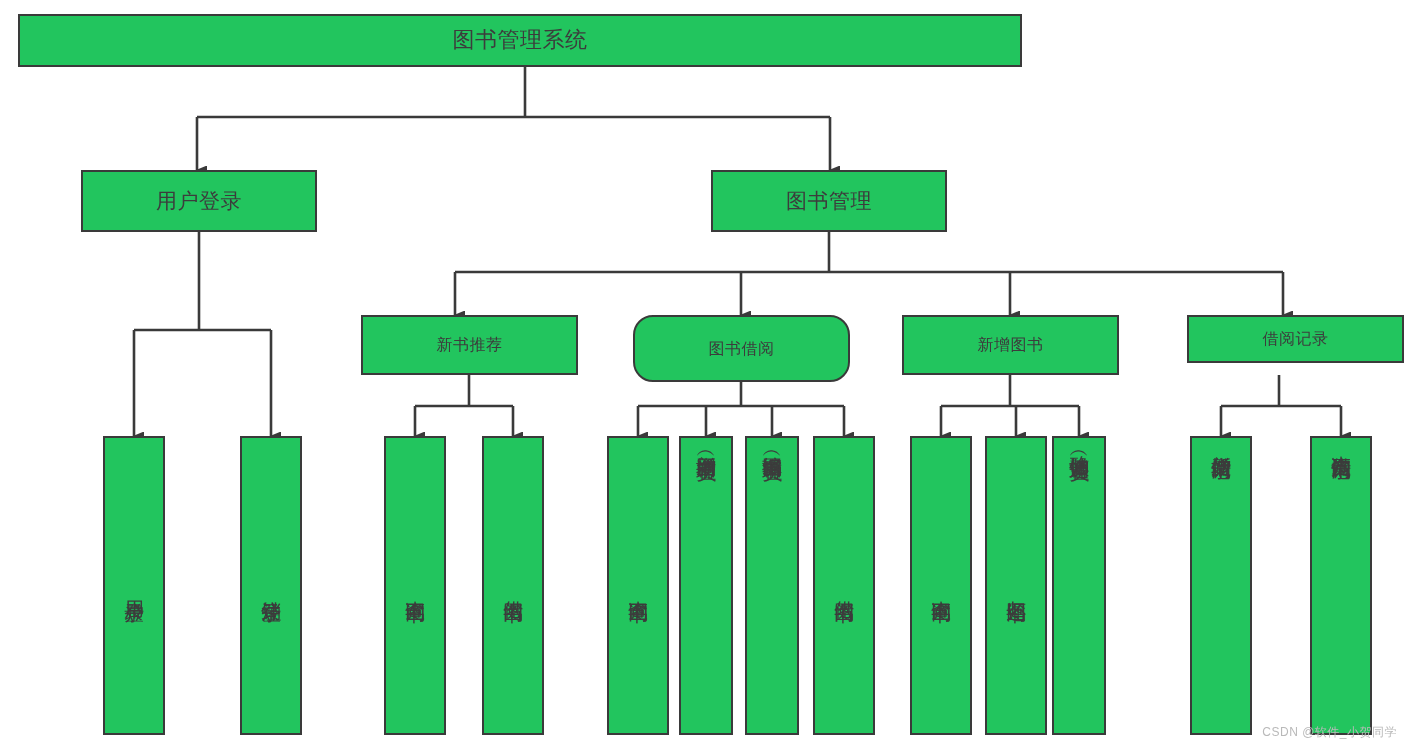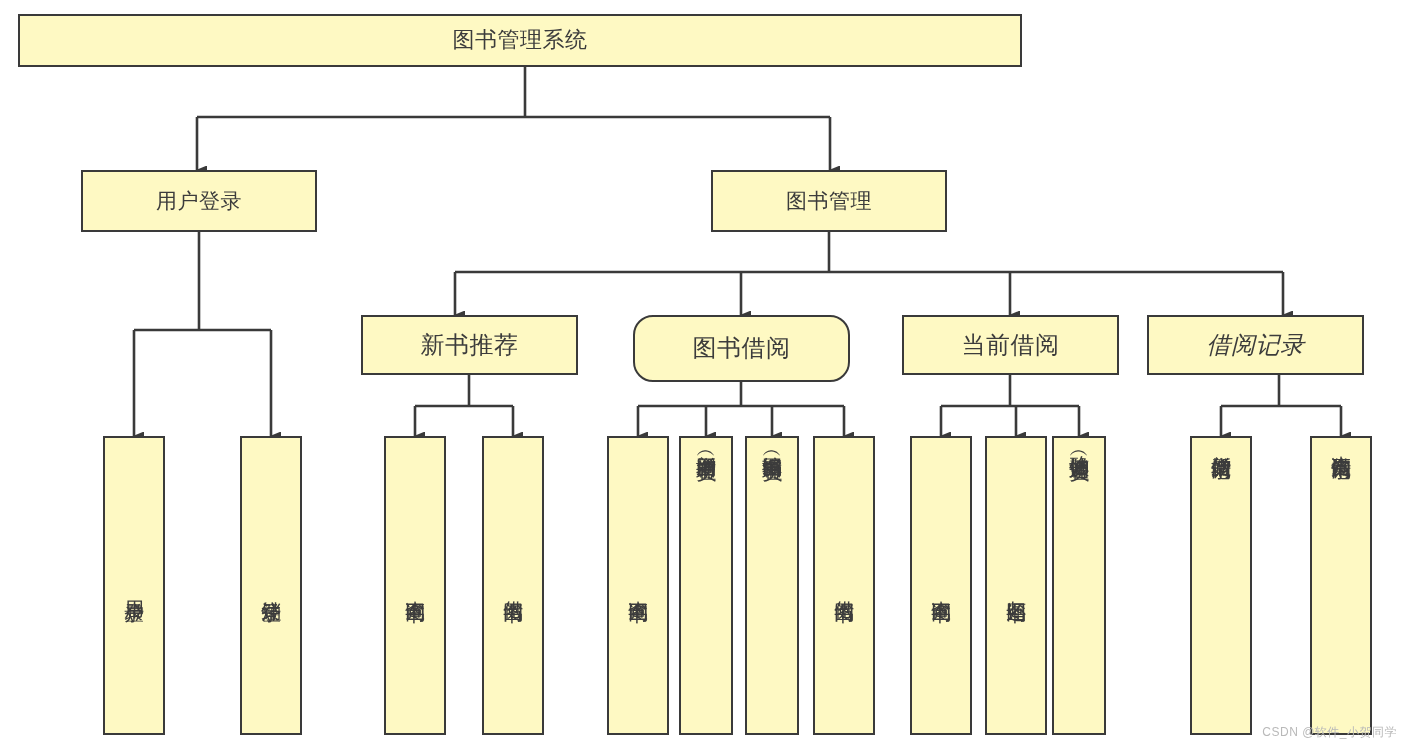--- a/index.html
+++ b/index.html
@@ -23,37 +23,37 @@
     position: absolute;
     left: 0;
     top: 0;
     width: 1405px;
     height: 747px;
   }
   .node {
     position: absolute;
     box-sizing: border-box;
     border: 2px solid #3a3a3a;
-    background: #fef9c3;
+    background: #22c55e;
     color: #3c3c3c;
     display: flex;
     align-items: center;
     justify-content: center;
     z-index: 2;
   }
   .node .label {
     font-size: 21px;
     line-height: 1.12;
     letter-spacing: 0.5px;
     white-space: nowrap;
     color: #3c3c3c;
   }
   .node.level-root .label { font-size: 22px; }
   .node.level-2 .label { font-size: 21px; }
-  .node.level-3 .label { font-size: 24px; text-align: center; }
+  .node.level-3 .label { font-size: 16px; text-align: center; }
   .node.leaf {
     align-items: flex-start;
     padding-top: 2px;
   }
   .node.leaf .label {
     writing-mode: vertical-rl;
     text-orientation: upright;
     font-size: 20px;
     line-height: 1.18;
     letter-spacing: 1px;
@@ -133,23 +133,23 @@
       <div class="node level-2" style="left: 711px; top: 170px; width: 236px; height: 62px; justify-content: center;">
         <span class="label">图书管理</span>
       </div>
       <div class="node level-3" style="left: 361px; top: 315px; width: 217px; height: 60px;">
         <span class="label">新书推荐</span>
       </div>
       <div class="node level-3" style="left: 633px; top: 315px; width: 217px; height: 67px; border-radius: 20px;">
         <span class="label">图书借阅</span>
       </div>
       <div class="node level-3" style="left: 902px; top: 315px; width: 217px; height: 60px;">
-        <span class="label">当前借阅</span>
+        <span class="label">新增图书</span>
       </div>
-      <div class="node level-3" style="left: 1147px; top: 315px; width: 217px; height: 60px; font-style: italic;">
+      <div class="node level-3" style="left: 1187px; top: 315px; width: 217px; height: 48px;">
         <span class="label">借阅记录</span>
       </div>
       <div class="node level-leaf leaf center-text" style="left: 103px; top: 436px; width: 62px; height: 299px;">
         <span class="label">用户登录</span>
       </div>
       <div class="node level-leaf leaf center-text" style="left: 240px; top: 436px; width: 62px; height: 299px;">
         <span class="label">注销登录</span>
       </div>
       <div class="node level-leaf leaf center-text" style="left: 384px; top: 436px; width: 62px; height: 299px;">
         <span class="label">查询图书</span>

